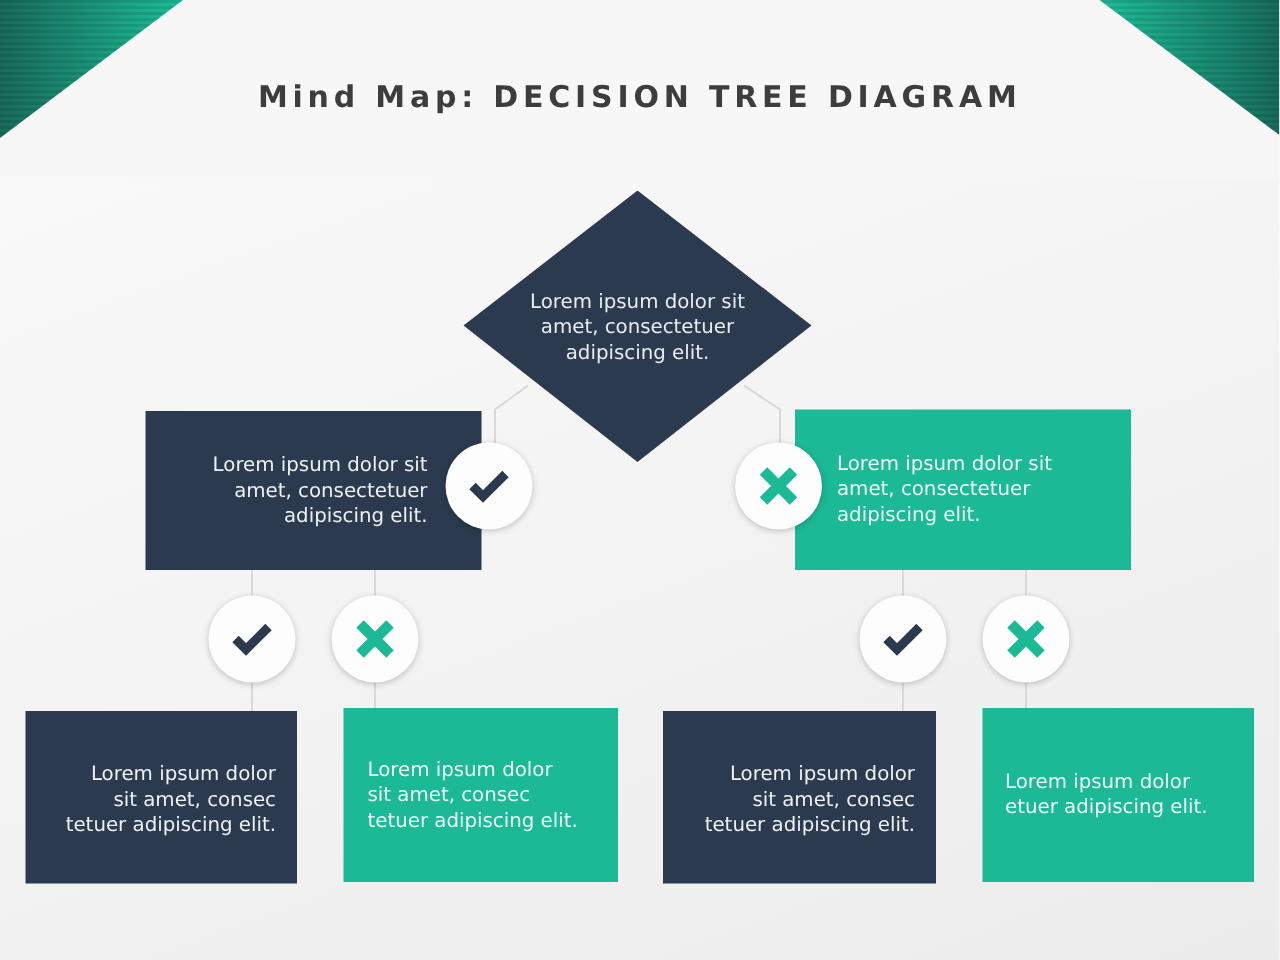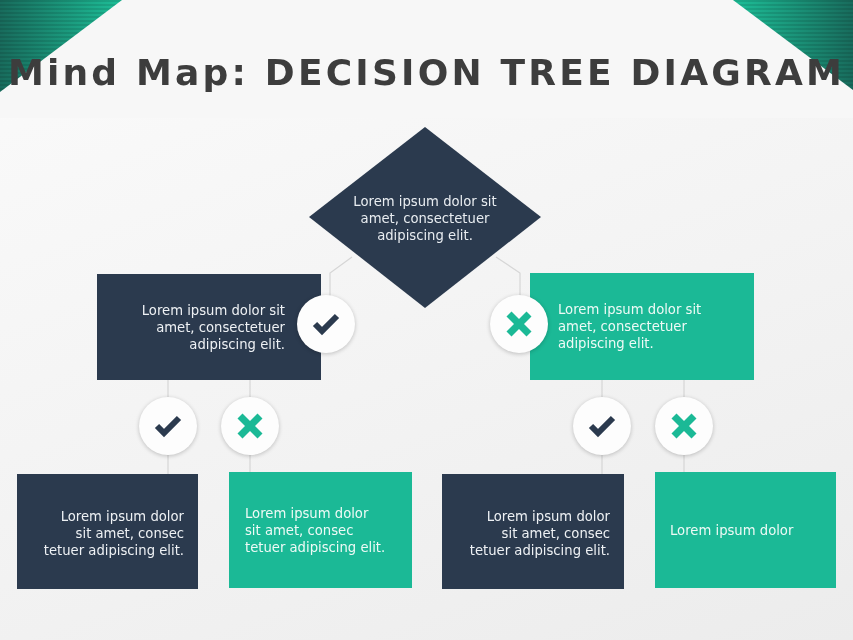--- a/index.html
+++ b/index.html
@@ -8,21 +8,21 @@
     background: linear-gradient(160deg, #fbfbfb 0%, #f3f3f3 55%, #ececec 100%);
     font-family: "DejaVu Sans", sans-serif;
   }
   .header-band {
     position:absolute; left:0; top:0; width:853px; height:118px;
     background:#f7f7f7;
   }
   .corner { position:absolute; top:0; }
   .title {
     position:absolute; left:0; top:52px; width:853px; text-align:center;
-    font-family:"DejaVu Sans", sans-serif; font-weight:bold; font-size:36px;
+    font-family:"DejaVu Sans", sans-serif; font-weight:bold; font-size:20px;
     letter-spacing:3.2px; color:#3d3d3d;
   }
   .lines { position:absolute; left:0; top:0; }
   .diamond-wrap { position:absolute; left:309px; top:127px; width:232px; height:181px; }
   .diamond-text {
     position:absolute; left:330px; top:193px; width:190px; text-align:center;
     color:#e9edf1; font-size:13.2px; line-height:17px;
   }
   .box {
     position:absolute; box-sizing:border-box; color:#eef1f4;
@@ -157,14 +157,15 @@
 <div class="box dark ra" style="left:442px; top:474px; width:182px; height:115px; padding-right:14px; padding-top:4px;">
   <div>
     <span>Lorem ipsum dolor</span>
     <span>sit amet, consec</span>
     <span>tetuer adipiscing elit.</span>
   </div>
 </div>
 <div class="box teal la" style="left:655px; top:472px; width:181px; height:116px; padding-left:15px;">
   <div>
     <span>Lorem ipsum dolor</span>
+    <span>etuer adipiscing elit.</span>
   </div>
 </div>
 
 </body></html>

